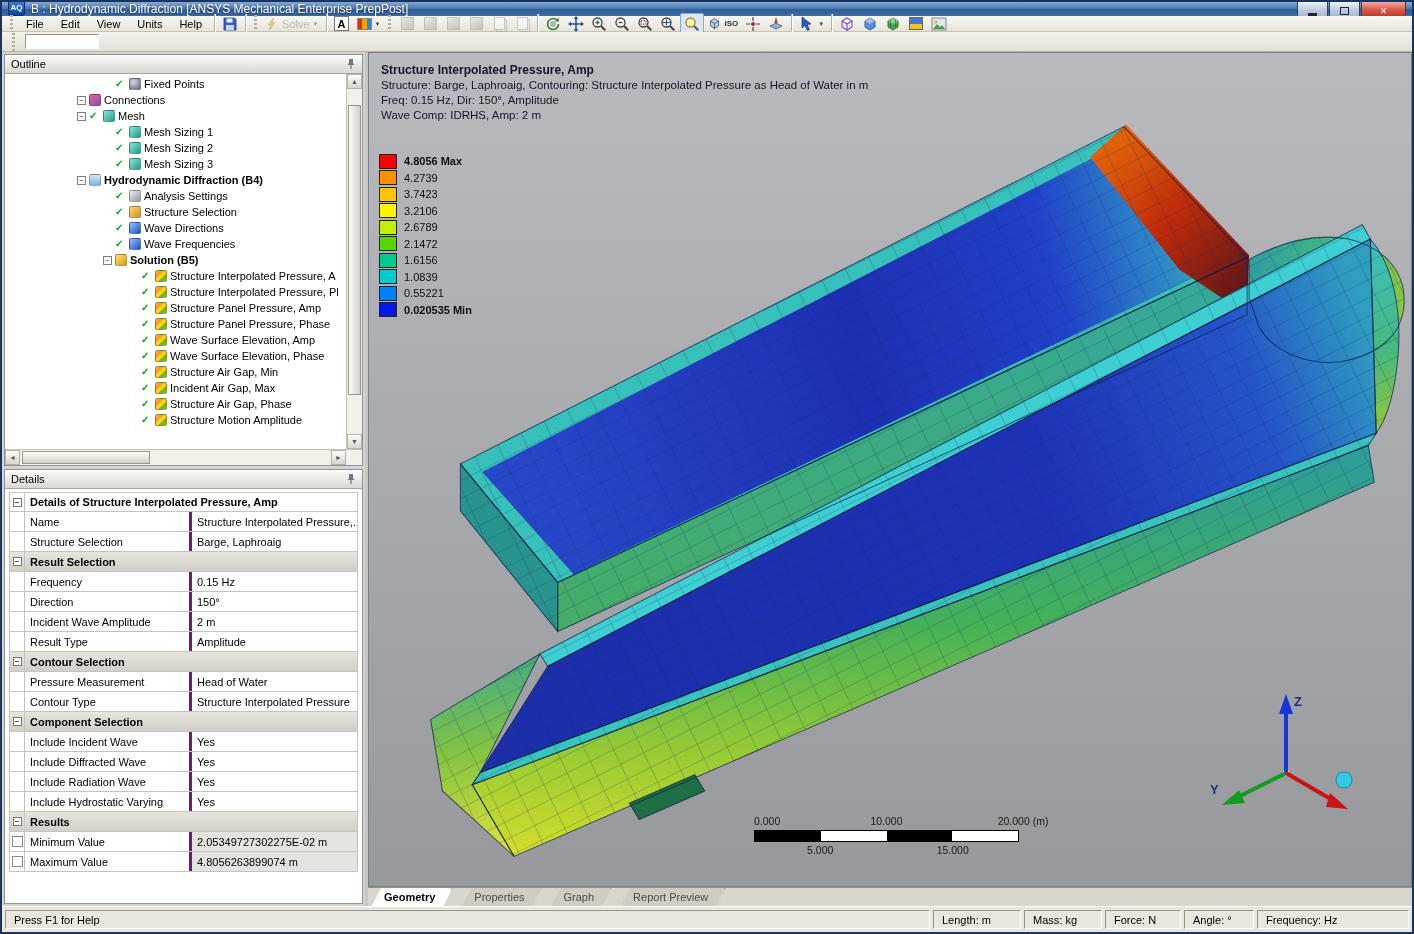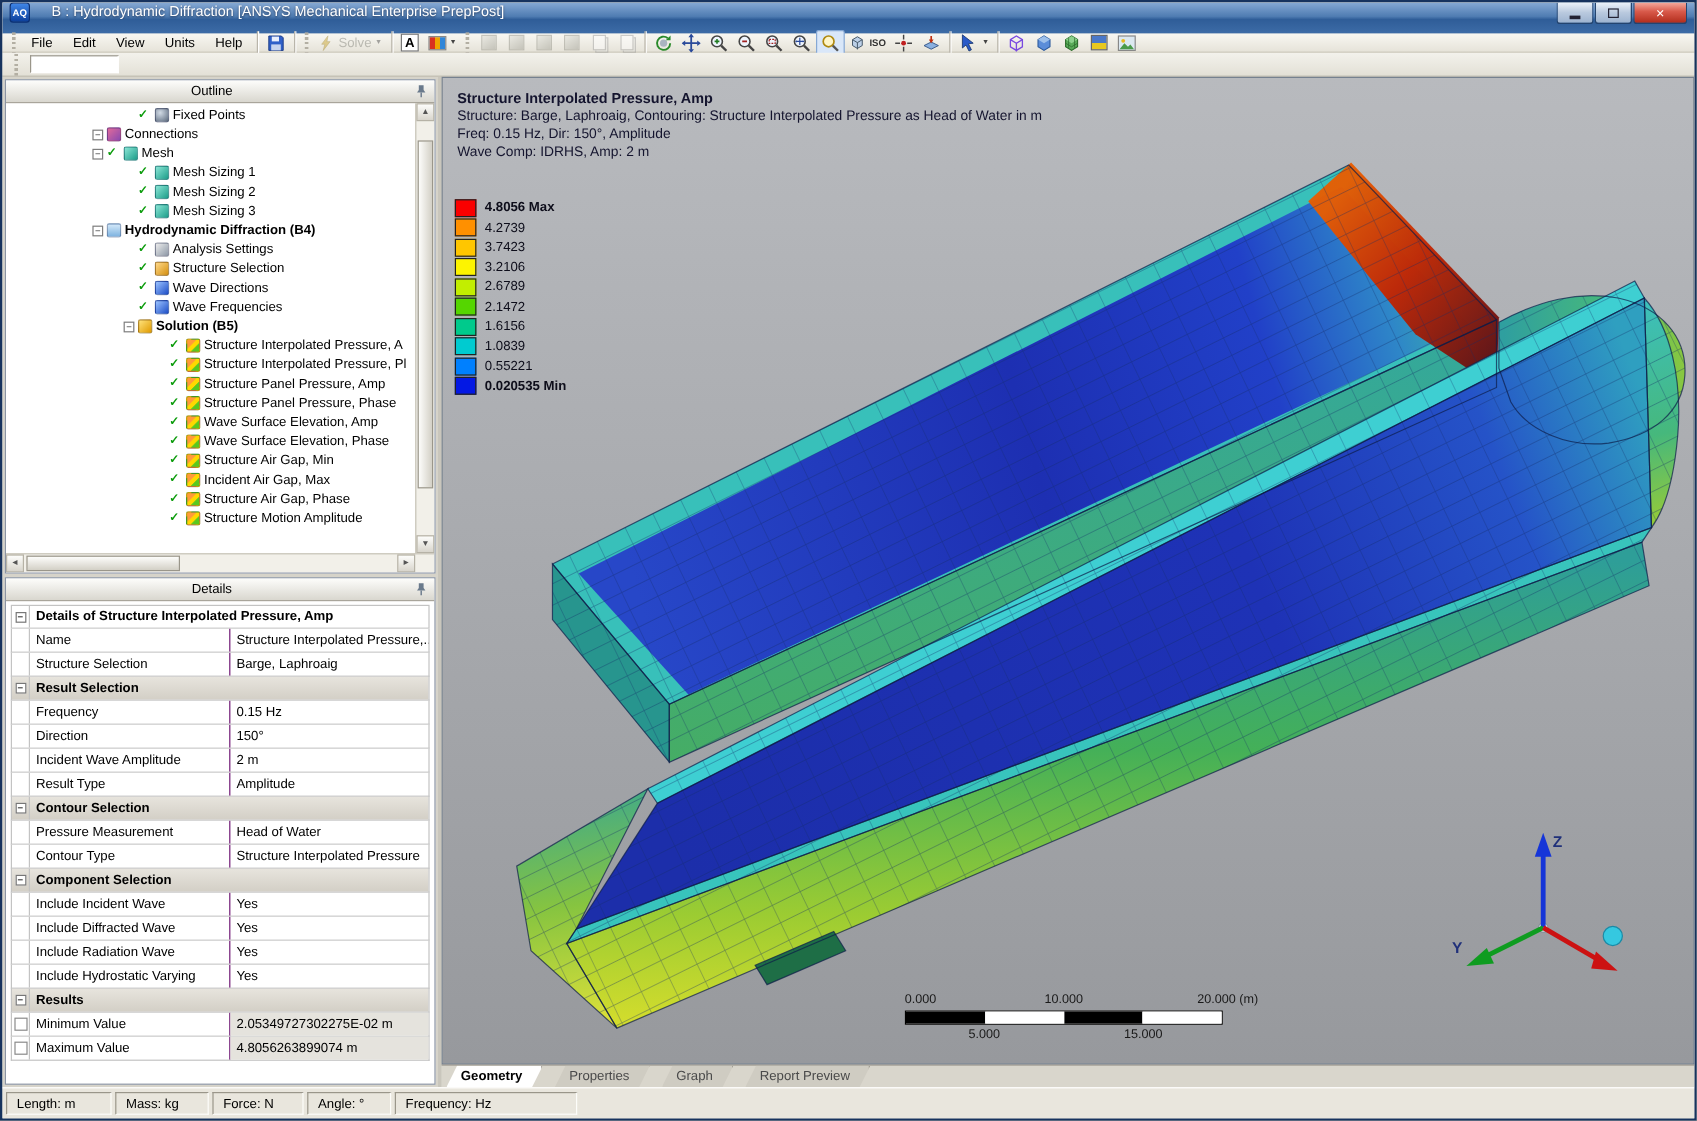--- a/index.html
+++ b/index.html
@@ -1,21 +1,21 @@
 <!DOCTYPE html>
 <html><head>
 <meta charset="utf-8">
 <style>
   * { box-sizing: border-box; margin:0; padding:0; }
   html,body { width:1414px; height:934px; }
   body { font-family:"Liberation Sans", sans-serif; font-size:11px; color:#000; background:#555; }
   .window { width:1414px; height:934px; display:flex; flex-direction:column; background:#ece9e0; border:2px solid #17335e; position:relative; overflow:hidden; }
 
   
-  .titlebar { height:26px; flex:none; display:flex; align-items:flex-start; gap:18px; padding:0 6px;
+  .titlebar { height:14px; flex:none; display:flex; align-items:flex-end; gap:6px; padding:0 6px;
     background:linear-gradient(#86a9d4 0%,#4f7cb2 45%,#2f5d98 55%,#3d6ca7 100%); }
   .appbadge { width:17px; height:17px; border-radius:3px; background:linear-gradient(#3f86e8,#0c3f9b); color:#fff; font-size:8px; font-weight:bold; display:flex; align-items:center; justify-content:center; border:1px solid #0a2f74; }
   .title-text { flex:1; color:#fff; font-size:12px; text-shadow:0 1px 2px rgba(0,0,20,.6); white-space:nowrap; overflow:hidden; }
   .winbtns { display:flex; gap:1px; align-self:flex-start; }
   .wbtn { width:31px; height:18px; border:1px solid #24446f; border-top:none; border-radius:0 0 3px 3px; display:flex; align-items:center; justify-content:center; background:linear-gradient(#eef4fb,#b9c9de 50%,#9db3cf); color:#223; font-size:10px; line-height:10px; }
   .wbtn.close { width:45px; background:linear-gradient(#f4ab9e,#d8594a 45%,#b22d1c); color:#fff; font-size:12px; }
   .glyph-min { width:9px; height:3px; background:#223; margin-top:7px; }
   .glyph-max { width:9px; height:8px; border:1.5px solid #223; }
 
   
@@ -40,21 +40,21 @@
   .recessed { width:74px; height:15px; background:#fff; border:1px solid; border-color:#9a968a #fff #fff #9a968a; }
 
   
   .main { flex:1; min-height:0; display:flex; background:#d6d3c9; }
   .left { width:363px; flex:none; display:flex; flex-direction:column; padding:2px; gap:3px; }
   .panel { background:#fff; border:1px solid #8b94a3; display:flex; flex-direction:column; overflow:hidden; }
   .outline-panel { height:412px; flex:none; }
   .details-panel { flex:1; }
   .panel-h { height:19px; flex:none; display:flex; align-items:center; padding:0 6px; gap:4px;
     background:linear-gradient(#fdfdfb,#d9d7cf); border-bottom:1px solid #a9a59b; }
-  .ph-title { flex:1;text-align:center; }
+  .ph-title { flex:1; }
   .vsplit { width:3px; flex:none; background:#c9c6bc; }
 
   
   .treewrap { flex:1; min-height:0; display:flex; }
   .tree { flex:1; overflow:hidden; padding-top:2px; white-space:nowrap; }
   .trow { height:16px; display:flex; align-items:center; gap:3px; padding-right:2px; }
   .lv2 { padding-left:72px; } .lv3 { padding-left:98px; } .lv4 { padding-left:124px; }
   .exp { width:9px; height:9px; flex:none; border:1px solid #7d7d7d; background:#fff; font-size:8px; line-height:7px; text-align:center; color:#333; }
   .expsp { width:9px; flex:none; }
   .chk { width:11px; flex:none; color:#0c9c0c; font-size:10px; font-weight:bold; line-height:10px; }
@@ -78,21 +78,21 @@
   .strack { flex:1; position:relative; }
   .sthumbv { position:absolute; left:1px; right:1px; top:16px; height:290px; background:linear-gradient(90deg,#fdfdfb,#d3d0c6); border:1px solid #9a968a; }
   .sthumbh { position:absolute; top:1px; bottom:1px; left:2px; width:128px; background:linear-gradient(#fdfdfb,#d3d0c6); border:1px solid #9a968a; }
   .scorner { width:16px; height:16px; }
 
   
   .dt { flex:1; padding:3px 4px; overflow:hidden; }
   .drow { display:flex; height:20px; border:1px solid #c3c3c3; border-top:none; align-items:stretch; background:#fff; }
   .drow:first-child { border-top:1px solid #c3c3c3; }
   .dcell-n { width:15px; flex:none; border-right:1px solid #c3c3c3; display:flex; align-items:center; justify-content:center; }
-  .dcell-l { width:167px; flex:none; padding:0 5px; display:flex; align-items:center; border-right:1px solid #701a75; overflow:hidden; white-space:nowrap; }
+  .dcell-l { width:167px; flex:none; padding:0 5px; display:flex; align-items:center; border-right:3px solid #701a75; overflow:hidden; white-space:nowrap; }
   .dcell-v { flex:1; padding:0 5px; display:flex; align-items:center; overflow:hidden; white-space:nowrap; }
   .drow.top { font-weight:bold; }
   .drow.sec { background:linear-gradient(#e7e4dd,#d3cfc6); font-weight:bold; }
   .drow.sec .dcell-l { border-right:none; width:auto; }
   .minibox { width:9px; height:9px; border:1px solid #777; background:#fff; font-size:8px; line-height:7px; text-align:center; color:#333; }
   .cbox { width:11px; height:11px; border:1px solid #8a8a8a; background:#fff; }
   .v-ro { background:#e5e3dd; }
 
   
   .vcol { flex:1; min-width:0; display:flex; flex-direction:column; }
@@ -787,19 +787,20 @@
       <div class="tabstrip">
         <span class="tab active">Geometry</span>
         <span class="tab">Properties</span>
         <span class="tab">Graph</span>
         <span class="tab">Report Preview</span>
       </div>
     </div>
   </div>
 
   <div class="statusbar">
+    <div class="scell grow">Press F1 for Help</div>
     <div class="scell" style="width:88px">Length: m</div>
     <div class="scell" style="width:78px">Mass: kg</div>
     <div class="scell" style="width:76px">Force: N</div>
     <div class="scell" style="width:70px">Angle: °</div>
     <div class="scell" style="width:152px">Frequency: Hz</div>
   </div>
 </div>
 
 </body></html>

